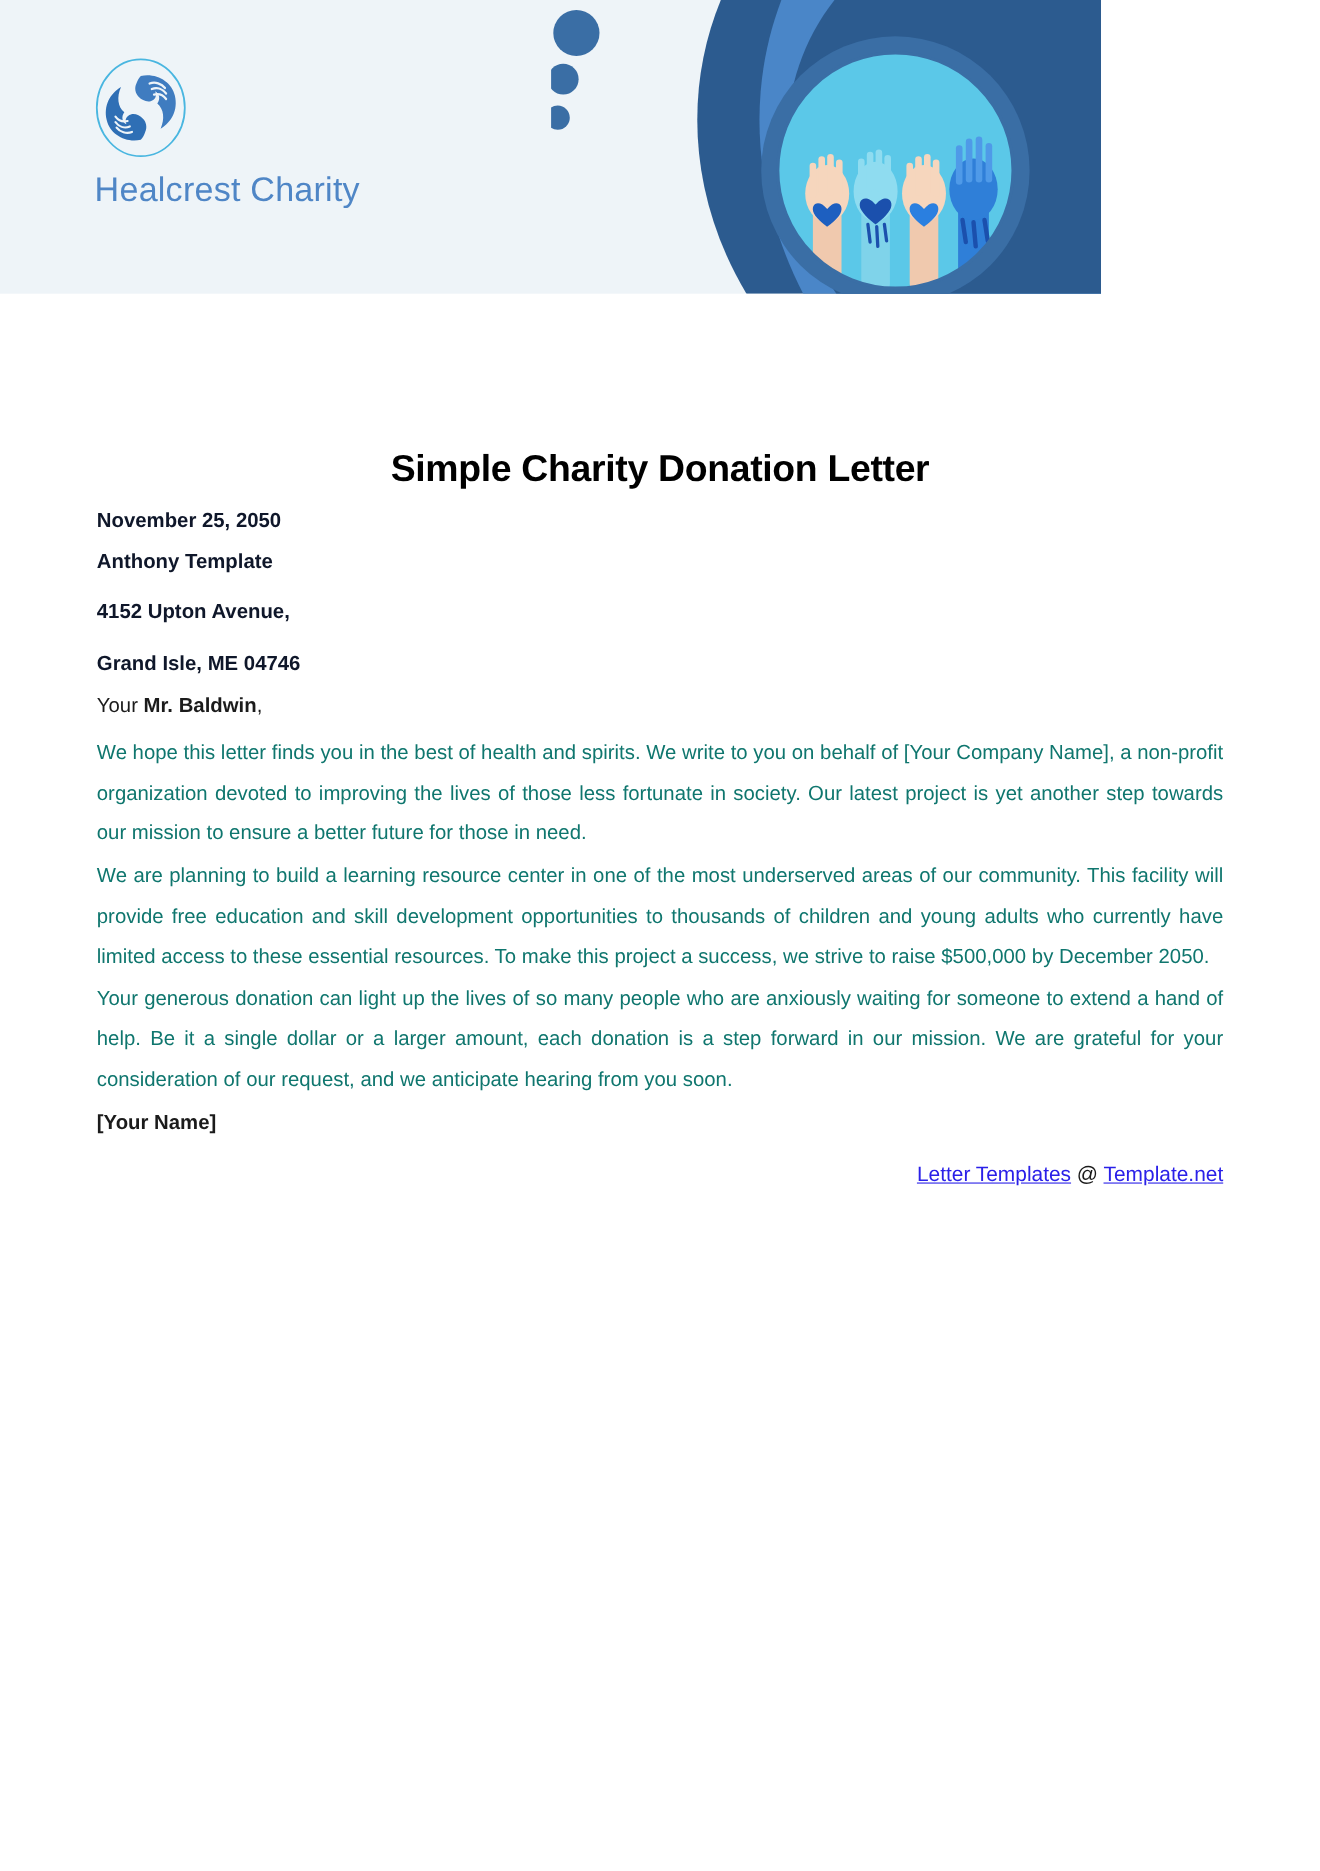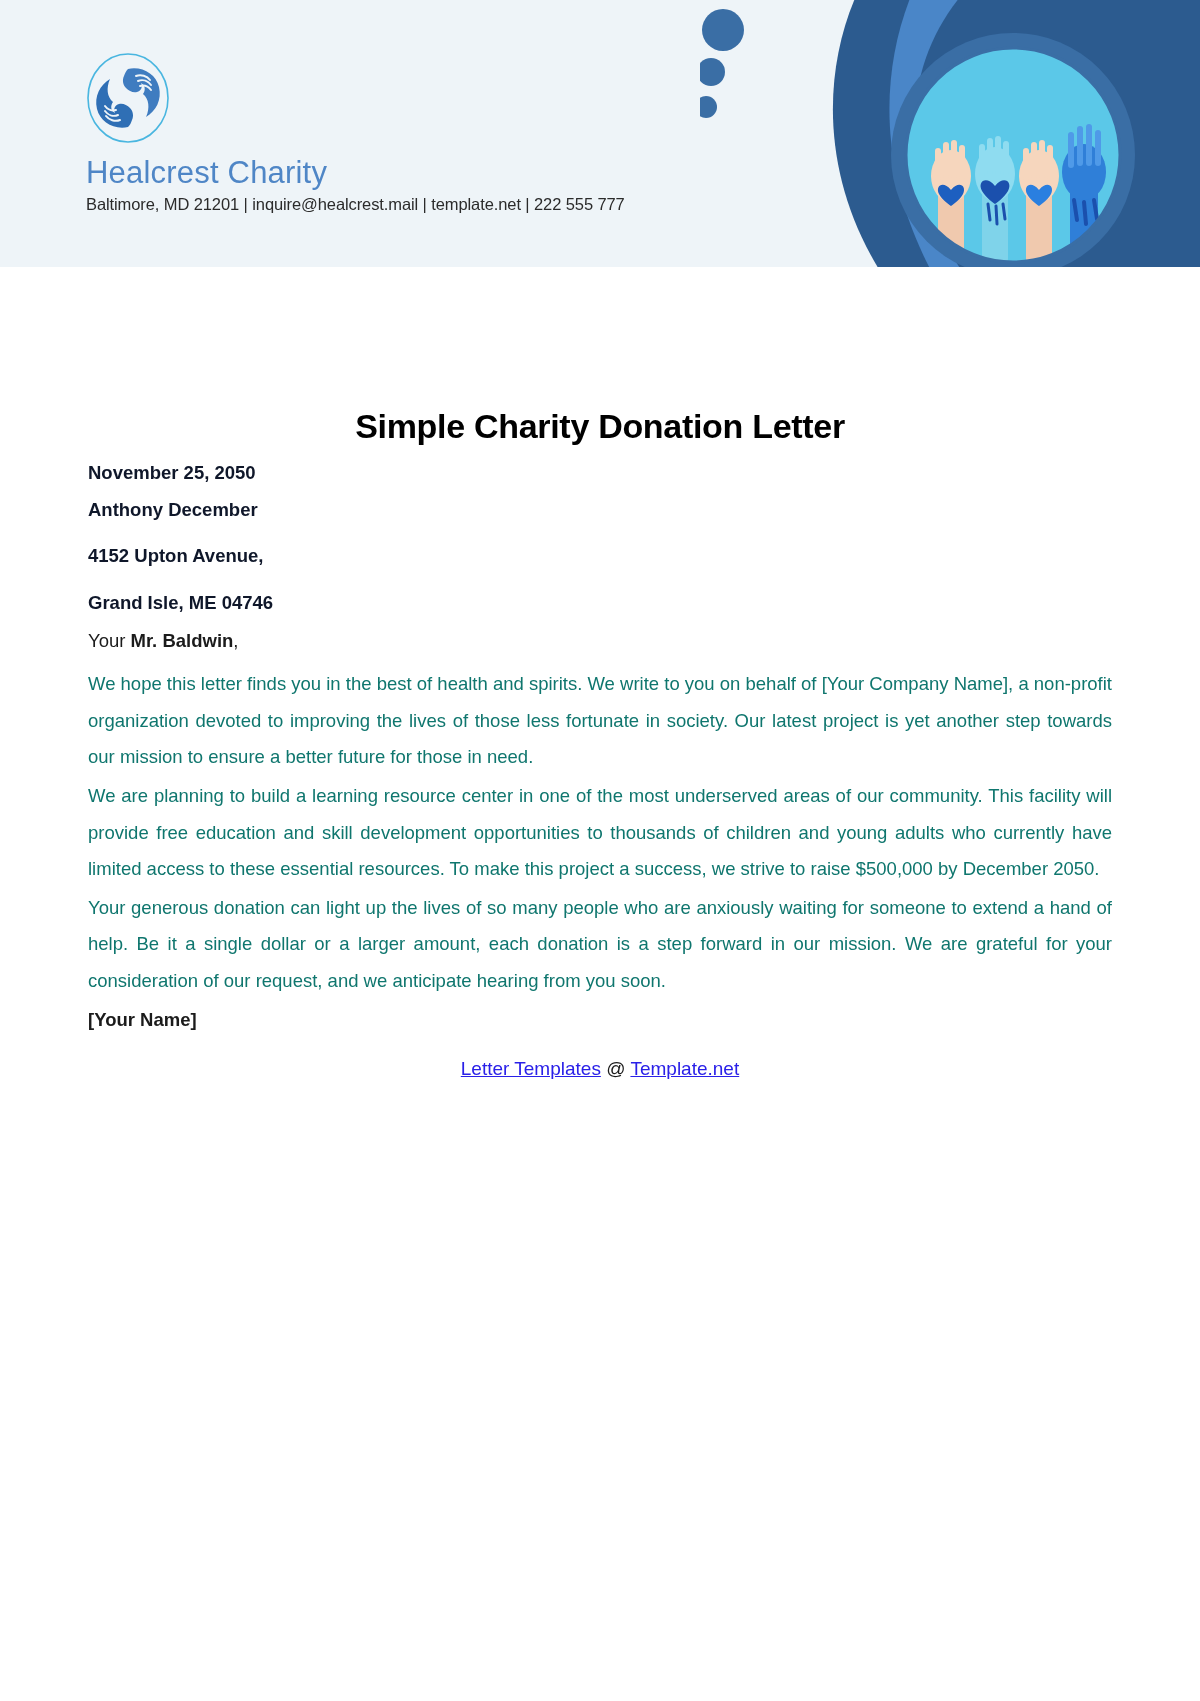--- a/index.html
+++ b/index.html
@@ -8,21 +8,21 @@
     background:#ffffff;
     font-family:"Liberation Sans", sans-serif;
     -webkit-font-smoothing:antialiased;
   }
 
   .page { position:relative; width:1200px; height:1701px; overflow:hidden; background:#ffffff; }
 
   
   .header {
     position:relative;
-    width:1200px;
+    width:1001px;
     height:267px;
     background:#eef4f8;
     overflow:hidden;
   }
 
   .brand-block {
     position:absolute;
     left:86px;
     top:52px;
     width:620px;
@@ -116,21 +116,21 @@
   }
 
   .signature {
     font-size:18.5px;
     font-weight:700;
     color:#1b1b1b;
     line-height:1.95;
   }
 
   .footer-credit {
-    text-align:center;
+    text-align:right;
     font-size:19px;
     color:#1b1b1b;
     margin-top:20px;
   }
   .footer-credit a {
     color:#2a20e8;
     text-decoration:underline;
   }
 </style>
 </head>
@@ -148,21 +148,20 @@
         <path d="M50 24 C55 22 61 24 64 28" stroke="#eef4f8" stroke-width="2" fill="none" stroke-linecap="round"></path>
         <path d="M52 29 C57 27 62 29 65 33" stroke="#eef4f8" stroke-width="2" fill="none" stroke-linecap="round"></path>
         <path d="M54 34 C58 33 62 34 65 38" stroke="#eef4f8" stroke-width="2" fill="none" stroke-linecap="round"></path>
         <path d="M42 75 C28 78 14 70 11 57 C8 44 14 33 24 27 C20 36 21 45 27 50 C24 54 25 59 29 61 C27 57 29 53 33 52 C37 51 41 53 44 56 C47 59 48 64 46 68 C45 71 44 73 42 75 Z" fill="#2f6fb5"></path>
         <path d="M34 68 C29 70 23 68 20 64" stroke="#eef4f8" stroke-width="2" fill="none" stroke-linecap="round"></path>
         <path d="M32 63 C27 65 22 63 19 59" stroke="#eef4f8" stroke-width="2" fill="none" stroke-linecap="round"></path>
         <path d="M30 58 C26 59 22 58 19 54" stroke="#eef4f8" stroke-width="2" fill="none" stroke-linecap="round"></path>
       </svg>
 
       <div class="brand-name">Healcrest Charity</div>
-      <div class="brand-contact">Baltimore, MD 21201 | inquire@healcrest.mail | template.net | 222 555 777</div>
     </div>
 
     <svg class="header-art" viewBox="0 0 500 267">
       <defs>
         <clipPath id="photoClip">
           <circle cx="313" cy="155" r="107"></circle>
         </clipPath>
       </defs>
 
       <path d="M175 -40 C118 50 112 185 200 300 L500 300 L500 -40 Z" fill="#2c5b8f"></path>
@@ -223,21 +222,21 @@
       <circle cx="11" cy="72" r="14" fill="#3a6ea5"></circle>
       <circle cx="6" cy="107" r="11" fill="#3a6ea5"></circle>
     </svg>
   </div>
 
   <div class="content">
 
     <div class="doc-title">Simple Charity Donation Letter</div>
 
     <div class="addr-line">November 25, 2050</div>
-    <div class="addr-line">Anthony December</div>
+    <div class="addr-line">Anthony Template</div>
     <div class="addr-line gap">4152 Upton Avenue,</div>
     <div class="addr-line gap">Grand Isle, ME 04746</div>
 
     <div class="salutation"><span>Your </span><b>Mr. Baldwin</b><span>,</span></div>
 
     <p class="para">We hope this letter finds you in the best of health and spirits. We write to you on behalf of [Your Company Name], a non-profit organization devoted to improving the lives of those less fortunate in society. Our latest project is yet another step towards our mission to ensure a better future for those in need.</p>
     <p class="para">We are planning to build a learning resource center in one of the most underserved areas of our community. This facility will provide free education and skill development opportunities to thousands of children and young adults who currently have limited access to these essential resources. To make this project a success, we strive to raise $500,000 by December 2050.</p>
     <p class="para">Your generous donation can light up the lives of so many people who are anxiously waiting for someone to extend a hand of help. Be it a single dollar or a larger amount, each donation is a step forward in our mission. We are grateful for your consideration of our request, and we anticipate hearing from you soon.</p>
 
     <div class="signature">[Your Name]</div>

